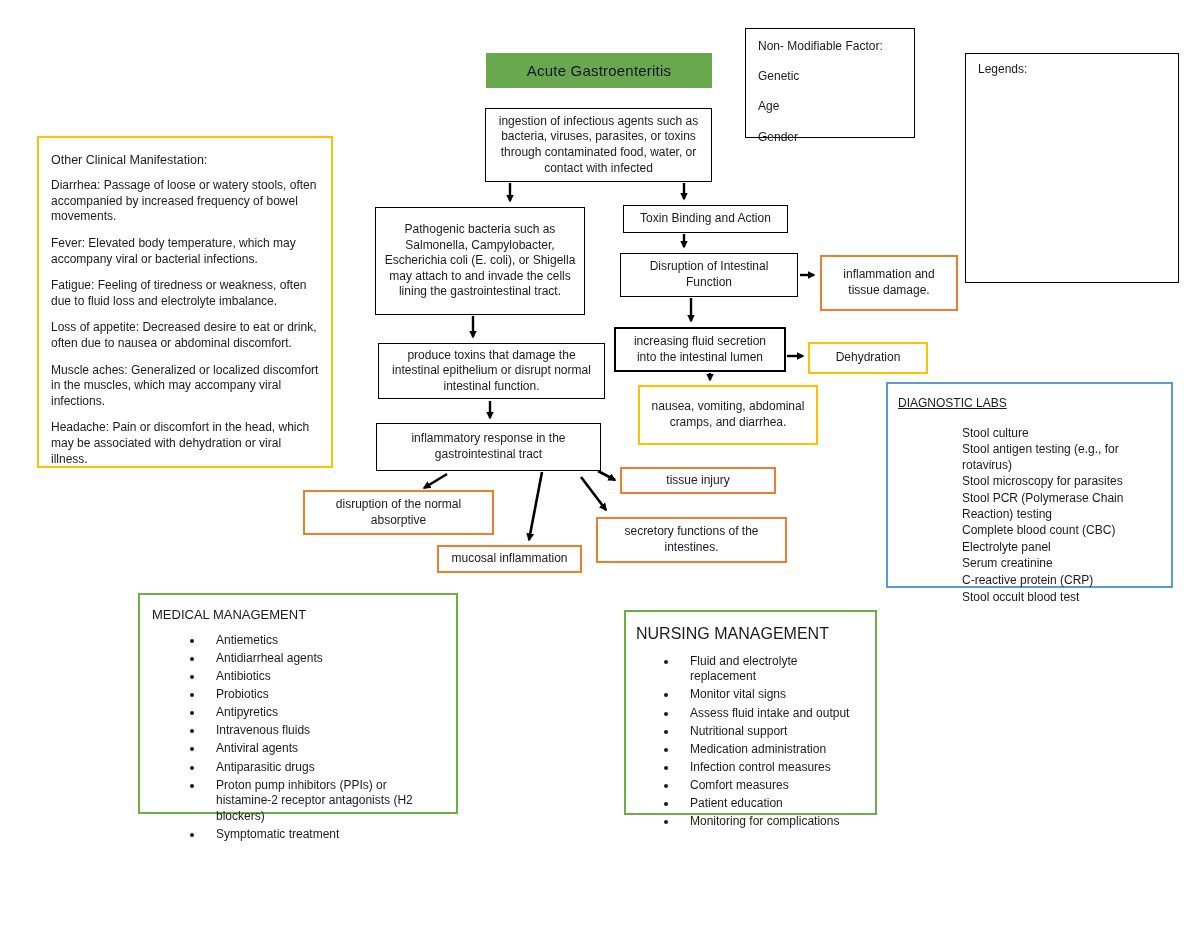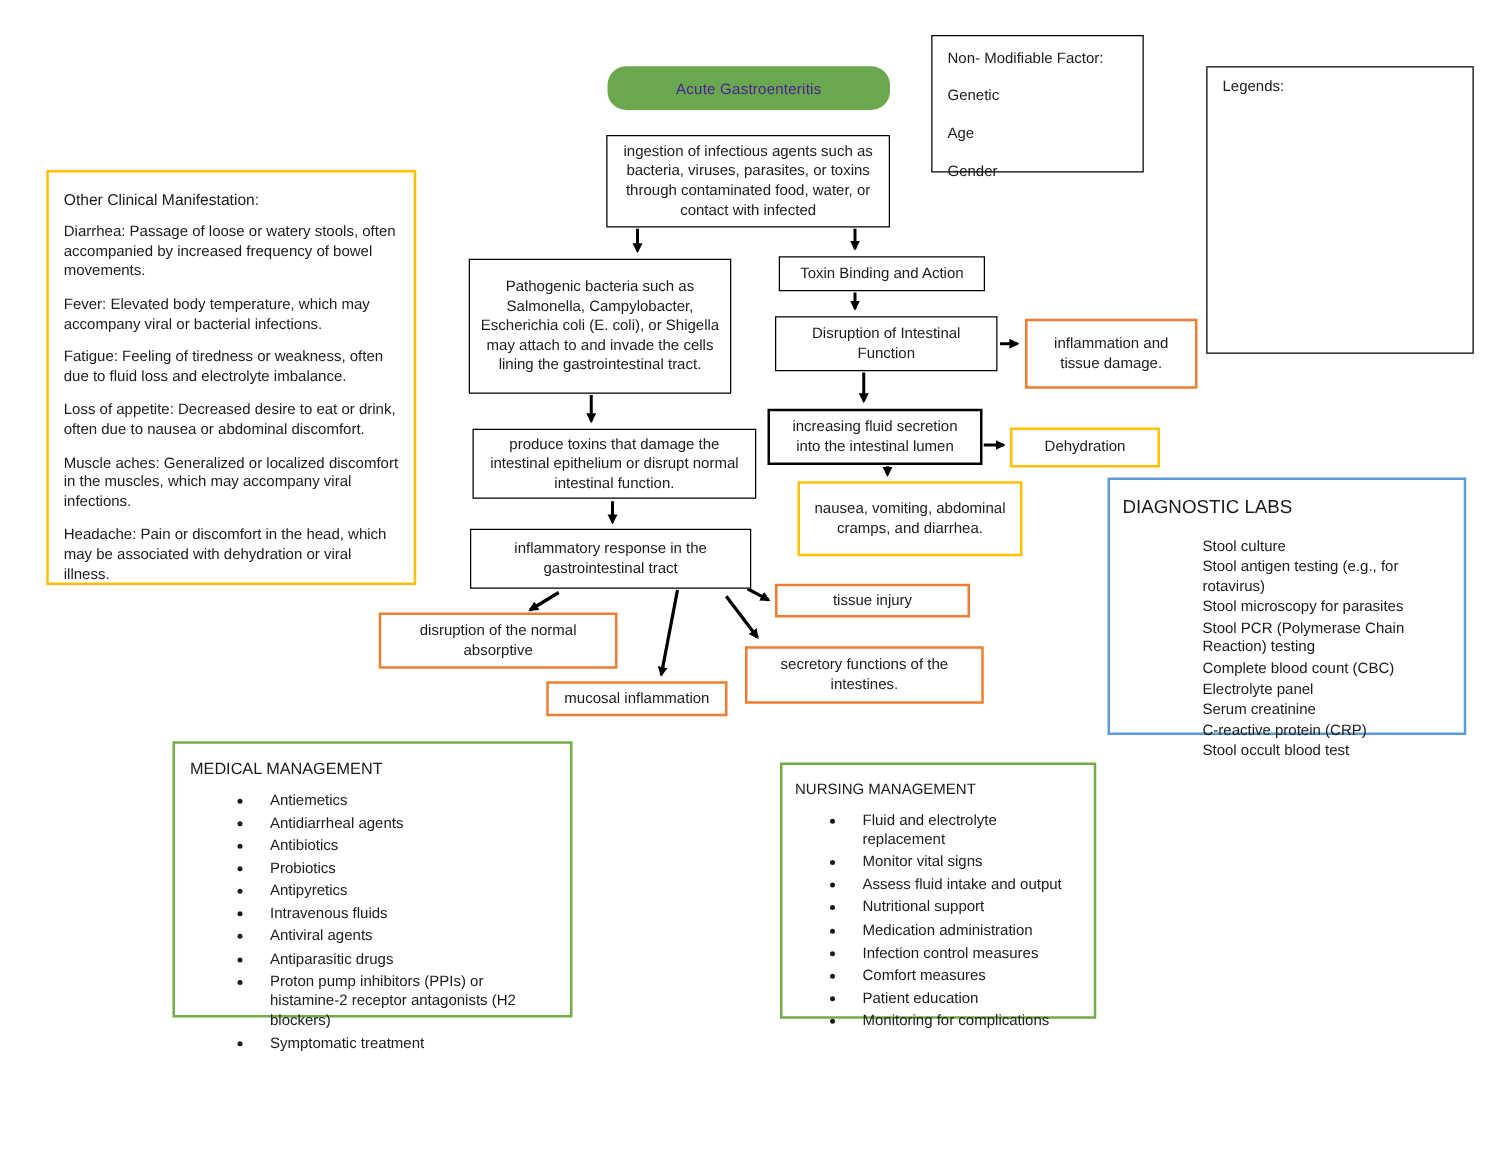--- a/index.html
+++ b/index.html
@@ -17,22 +17,22 @@
   }
   .node{
     position:absolute;box-sizing:border-box;background:#ffffff;
     border:1.5px solid #000;display:flex;align-items:center;justify-content:center;
     text-align:center;font-size:12px;line-height:1.3;padding:2px 8px;
   }
   .node.bold-border{border:2.5px solid #000;}
   .node.orange{border:2.5px solid var(--orange);}
   .node.yellow{border:2.5px solid var(--yellow);}
   .title-banner{
-    position:absolute;box-sizing:border-box;background:var(--green-fill);color:#4c1d95;
-    display:flex;align-items:center;justify-content:center;font-size:12px;letter-spacing:.2px;border-radius:15px;
+    position:absolute;box-sizing:border-box;background:var(--green-fill);color:#0f172a;
+    display:flex;align-items:center;justify-content:center;font-size:15px;letter-spacing:.2px;
   }
   .panel{
     position:absolute;box-sizing:border-box;background:#ffffff;border:1.5px solid #000;
     font-size:12px;line-height:1.3;padding:8px 12px;text-align:left;
   }
   .panel.yellow{border:2.5px solid var(--yellow);}
   .panel.blue{border:2.5px solid var(--blue);}
   .panel.green-line{border:2.5px solid var(--green-border);}
   .panel .heading{margin:4px 0 10px 0;font-size:12.5px;}
   .panel p{margin:0 0 11px 0;}
@@ -106,21 +106,21 @@
   <div class="node yellow" style="left:808px;top:342px;width:120px;height:32px;">Dehydration</div>
   <div class="node yellow" style="left:638px;top:385px;width:180px;height:60px;">nausea, vomiting, abdominal cramps, and diarrhea.</div>
   <div class="node" style="left:378px;top:343px;width:227px;height:56px;">produce toxins that damage the intestinal epithelium or disrupt normal intestinal function.</div>
   <div class="node" style="left:376px;top:423px;width:225px;height:48px;">inflammatory response in the gastrointestinal tract</div>
   <div class="node orange" style="left:303px;top:490px;width:191px;height:45px;">disruption of the normal absorptive</div>
   <div class="node orange" style="left:437px;top:545px;width:145px;height:28px;">mucosal inflammation</div>
   <div class="node orange" style="left:620px;top:467px;width:156px;height:27px;">tissue injury</div>
   <div class="node orange" style="left:596px;top:517px;width:191px;height:46px;">secretory functions of the intestines.</div>
 
   <div class="panel blue" style="left:886px;top:382px;width:287px;height:206px;padding:12px 10px;">
-    <div style="font-size:15px;">DIAGNOSTIC LABS</div>
+    <div style="font-size:12px;text-decoration:underline;">DIAGNOSTIC LABS</div>
     <div class="labs-list" style="margin-top:14px;">
         <div>Stool culture</div>
         <div>Stool antigen testing (e.g., for rotavirus)</div>
         <div>Stool microscopy for parasites</div>
         <div>Stool PCR (Polymerase Chain Reaction) testing</div>
         <div>Complete blood count (CBC)</div>
         <div>Electrolyte panel</div>
         <div>Serum creatinine</div>
         <div>C-reactive protein (CRP)</div>
         <div>Stool occult blood test</div>
@@ -137,21 +137,21 @@
         <li>Antipyretics</li>
         <li>Intravenous fluids</li>
         <li>Antiviral agents</li>
         <li>Antiparasitic drugs</li>
         <li>Proton pump inhibitors (PPIs) or histamine-2 receptor antagonists (H2 blockers)</li>
         <li>Symptomatic treatment</li>
       </ul>
   </div>
 
   <div class="panel green-line" style="left:624px;top:610px;width:253px;height:205px;padding:12px 10px;">
-    <div style="font-size:12px;">NURSING MANAGEMENT</div>
+    <div style="font-size:16px;">NURSING MANAGEMENT</div>
     <ul style="padding-left:42px;">
         <li>Fluid and electrolyte replacement</li>
         <li>Monitor vital signs</li>
         <li>Assess fluid intake and output</li>
         <li>Nutritional support</li>
         <li>Medication administration</li>
         <li>Infection control measures</li>
         <li>Comfort measures</li>
         <li>Patient education</li>
         <li>Monitoring for complications</li>

